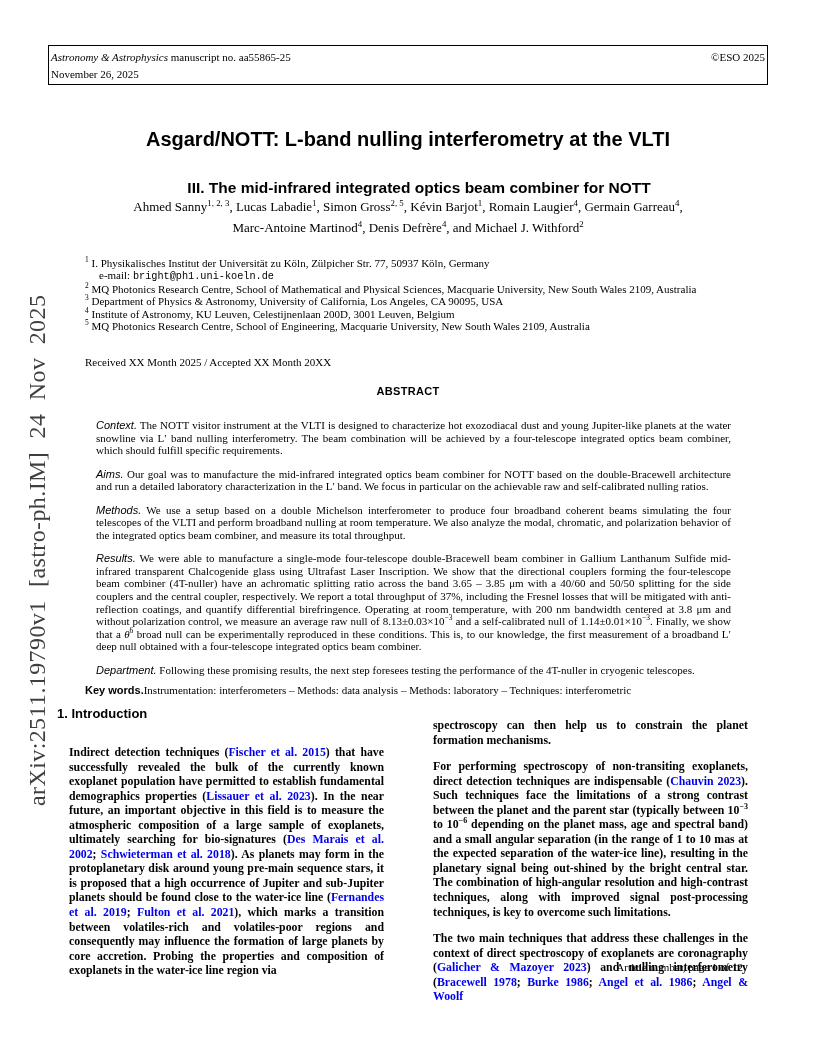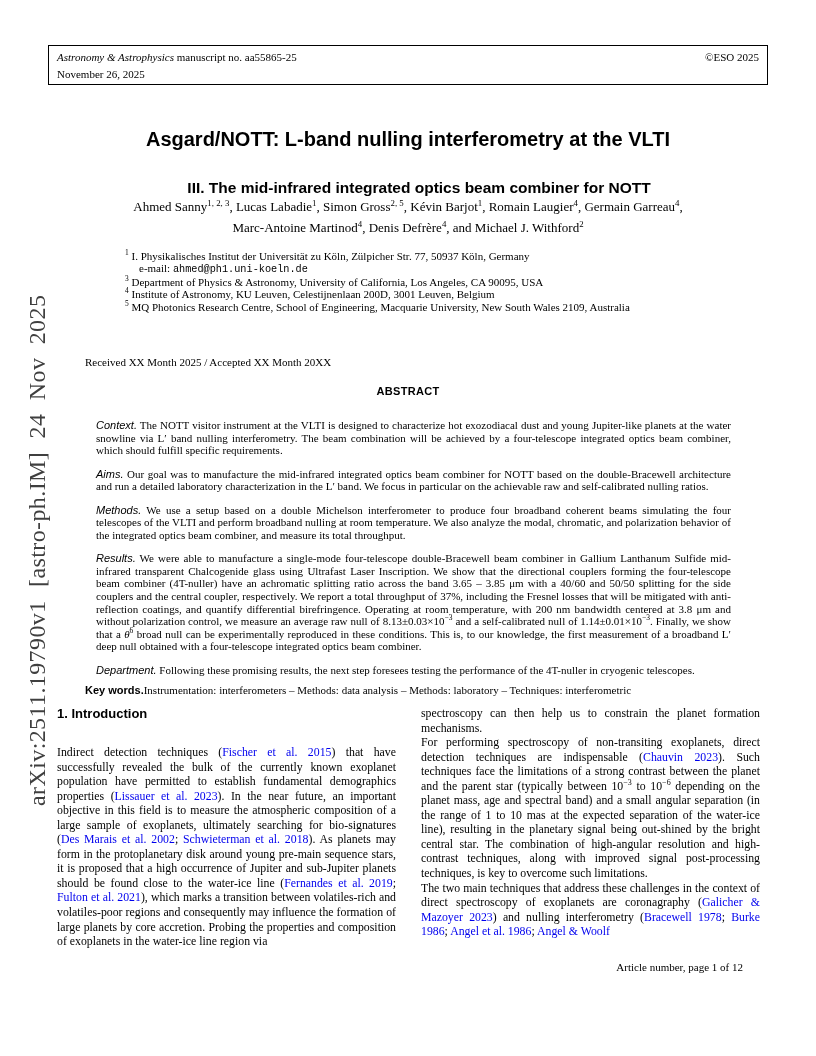--- a/index.html
+++ b/index.html
@@ -4,45 +4,45 @@
 <style>
   html,body{margin:0;padding:0;}
   body{width:816px;height:1056px;background:#ffffff;position:relative;overflow:hidden;
        font-family:"Liberation Serif",serif;color:#000;}
   .sheet{position:absolute;inset:0;}
   .arxiv{position:absolute;left:24px;top:806px;width:562px;height:32px;
          transform:rotate(-90deg);transform-origin:0 0;
          font-size:24px;color:#3f3f3f;white-space:nowrap;word-spacing:7px;letter-spacing:.4px;}
   .hbox{position:absolute;left:48px;top:45px;width:720px;height:40px;border:1px solid #000;
         box-sizing:border-box;display:flex;justify-content:space-between;align-items:flex-start;
-        padding:3px 8px;font-size:11px;line-height:1.5;}
+        padding:3px 2px;font-size:11px;line-height:1.5;}
   .it{font-style:italic;}
   .title{position:absolute;left:0;top:128px;width:100%;text-align:center;margin:0;
          font-family:"Liberation Sans",sans-serif;font-weight:bold;font-size:20px;}
   .subtitle{position:absolute;left:0;top:168px;width:100%;text-align:center;margin:11px;
             font-family:"Liberation Sans",sans-serif;font-weight:bold;font-size:15.5px;}
   .authors{position:absolute;left:78px;top:196px;width:660px;text-align:center;
            font-size:13px;line-height:1.62;}
   .sup{vertical-align:super;font-size:0.68em;line-height:0;}
-  .affils{position:absolute;left:85px;top:250px;width:662px;font-size:11px;line-height:12.4px;margin-left:40px;}
+  .affils{position:absolute;left:85px;top:257px;width:662px;font-size:11px;line-height:12.4px;}
   .aff{padding-left:14px;text-indent:-14px;}
   .mono{font-family:"Liberation Mono",monospace;font-size:0.93em;}
   .received{position:absolute;left:85px;top:356px;font-size:11px;}
   .abs-head{position:absolute;left:0;top:385px;width:100%;text-align:center;
             font-family:"Liberation Sans",sans-serif;font-weight:bold;font-size:11px;letter-spacing:.3px;}
   .abs{position:absolute;left:85px;top:408px;width:657px;font-size:11px;line-height:12.55px;
        text-align:justify;}
   .absp{margin:11px;}
   .ab-label{font-family:"Liberation Sans",sans-serif;font-style:italic;}
   .keywords{position:absolute;left:85px;top:684px;width:657px;font-size:11px;line-height:13px;}
   .kw-label{font-family:"Liberation Sans",sans-serif;font-weight:bold;}
   .cols{position:absolute;left:57px;top:706px;width:704px;display:flex;gap:25px;}
   .col{width:339px;}
   .sec{font-family:"Liberation Sans",sans-serif;font-weight:bold;font-size:13px;margin:0 0 24px 0;}
-  .col p.body{margin:0;font-size:11.8px;line-height:14.55px;text-align:justify;}
+  .col p.body{margin:12px;font-size:11.8px;line-height:14.55px;text-align:justify;font-weight:bold;}
   .cite{color:#0000ee;}
   .footer{position:absolute;right:73px;top:961px;font-size:11px;}
 </style>
 </head>
 <body>
 
 <div class="sheet">
 
   <div class="arxiv">arXiv:2511.19790v1 [astro-ph.IM] 24 Nov 2025</div>
 
@@ -53,21 +53,22 @@
     </div>
     <div>©ESO 2025</div>
   </div>
 
   <h1 class="title">Asgard/NOTT: L-band nulling interferometry at the VLTI</h1>
   <h2 class="subtitle">III. The mid-infrared integrated optics beam combiner for NOTT</h2>
 
   <div class="authors"><span>Ahmed Sanny</span><span class="sup">1, 2, 3</span><span>, Lucas Labadie</span><span class="sup">1</span><span>, Simon Gross</span><span class="sup">2, 5</span><span>, Kévin Barjot</span><span class="sup">1</span><span>, Romain Laugier</span><span class="sup">4</span><span>, Germain Garreau</span><span class="sup">4</span><span>,</span><br><span>Marc-Antoine Martinod</span><span class="sup">4</span><span>, Denis Defrère</span><span class="sup">4</span><span>, and Michael J. Withford</span><span class="sup">2</span></div>
 
   <div class="affils">
-    <div class="aff"><span class="sup">1</span> <span><span>I. Physikalisches Institut der Universität zu Köln, Zülpicher Str. 77, 50937 Köln, Germany</span><br><span>e-mail: </span><span class="mono">ahmed@ph1.uni-koeln.de</span></span></div>
+    <div class="aff"><span class="sup">1</span> <span><span>I. Physikalisches Institut der Universität zu Köln, Zülpicher Str. 77, 50937 Köln, Germany</span><br><span>e-mail: </span><span class="mono">bright@ph1.uni-koeln.de</span></span></div>
+    <div class="aff"><span class="sup">2</span> <span><span>MQ Photonics Research Centre, School of Mathematical and Physical Sciences, Macquarie University, New South Wales 2109, Australia</span></span></div>
     <div class="aff"><span class="sup">3</span> <span><span>Department of Physics &amp; Astronomy, University of California, Los Angeles, CA 90095, USA</span></span></div>
     <div class="aff"><span class="sup">4</span> <span><span>Institute of Astronomy, KU Leuven, Celestijnenlaan 200D, 3001 Leuven, Belgium</span></span></div>
     <div class="aff"><span class="sup">5</span> <span><span>MQ Photonics Research Centre, School of Engineering, Macquarie University, New South Wales 2109, Australia</span></span></div>
   </div>
 
   <div class="received">Received XX Month 2025 / Accepted XX Month 20XX</div>
 
   <div class="abs-head">ABSTRACT</div>
 
   <div class="abs">

